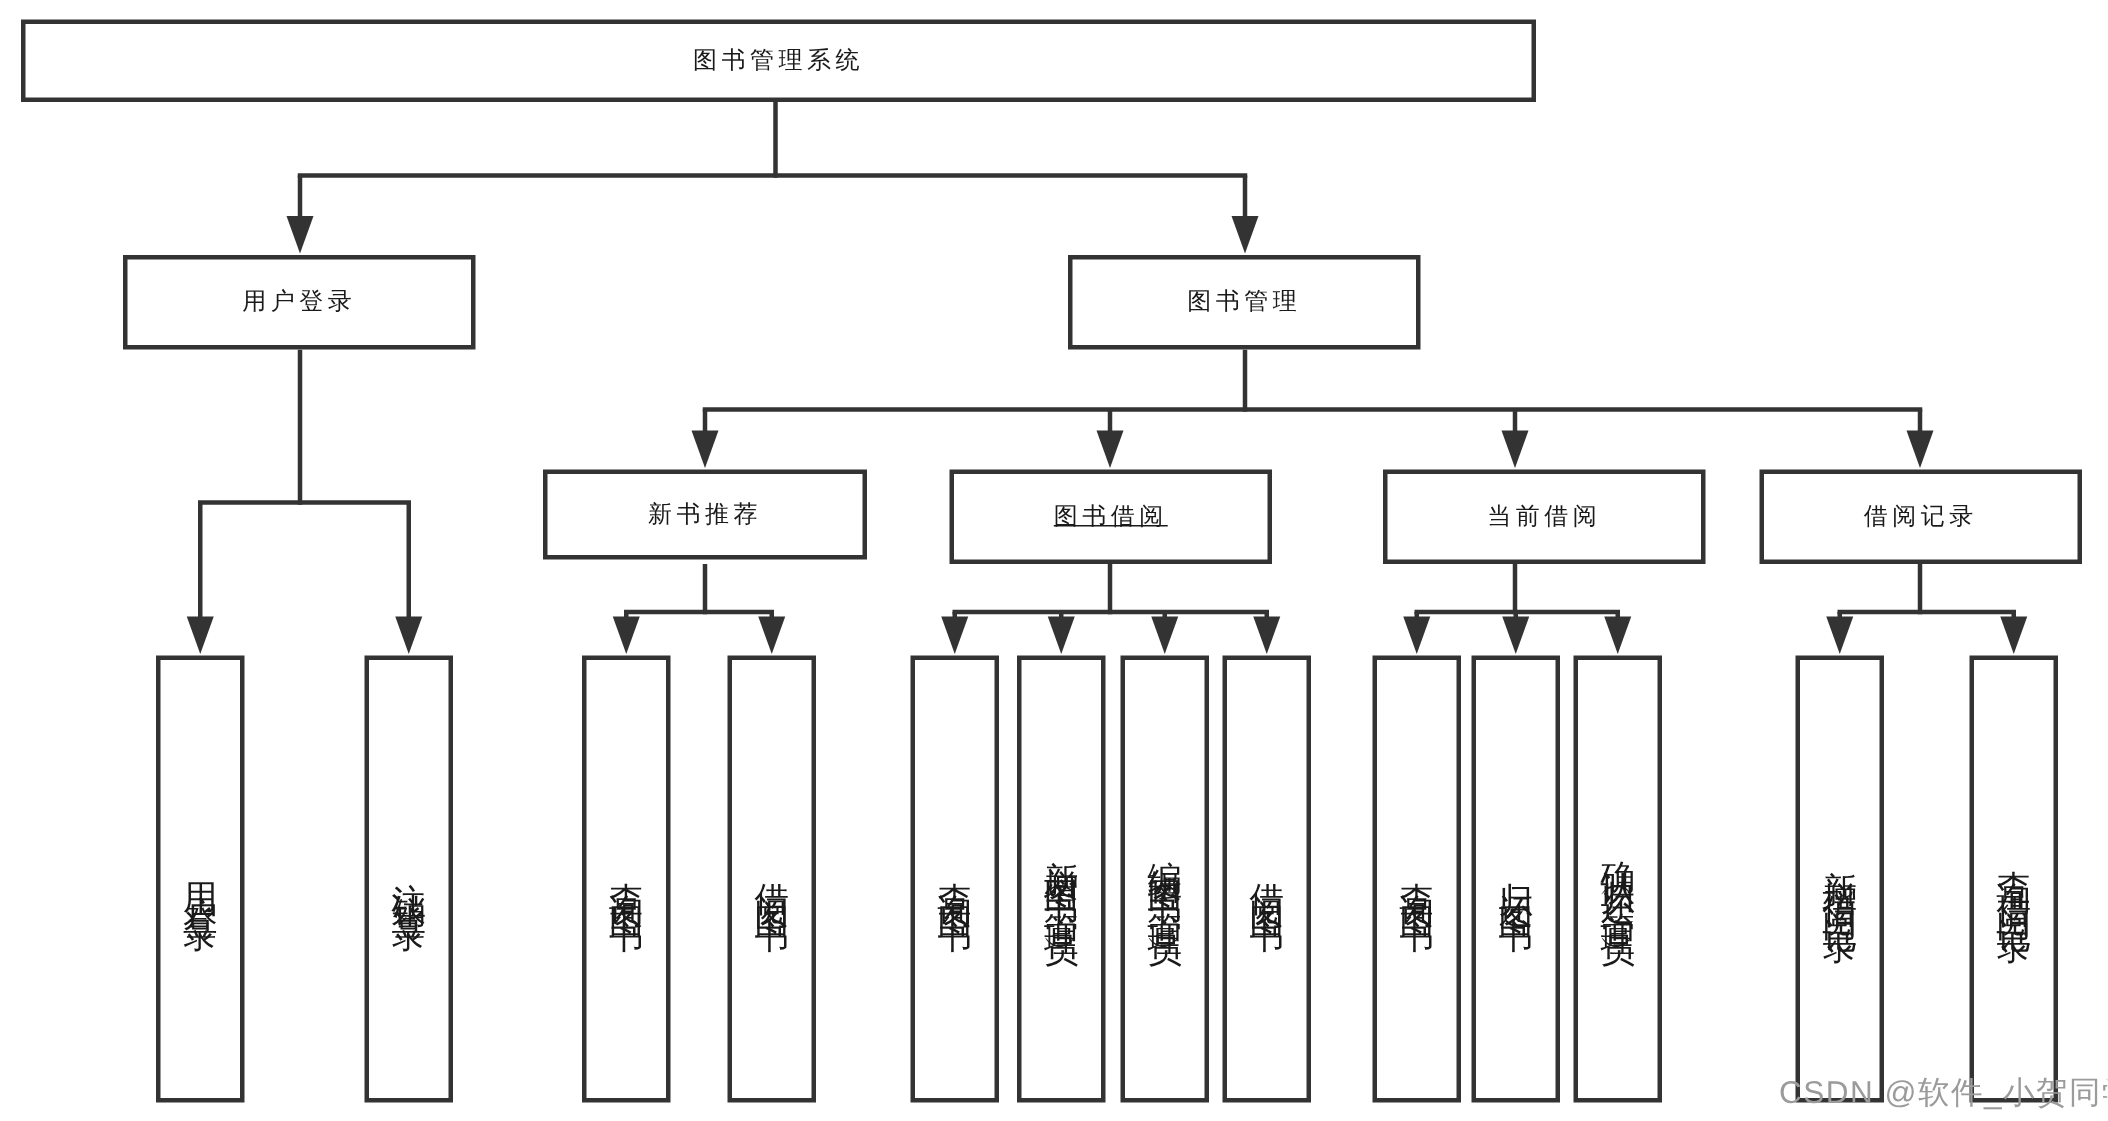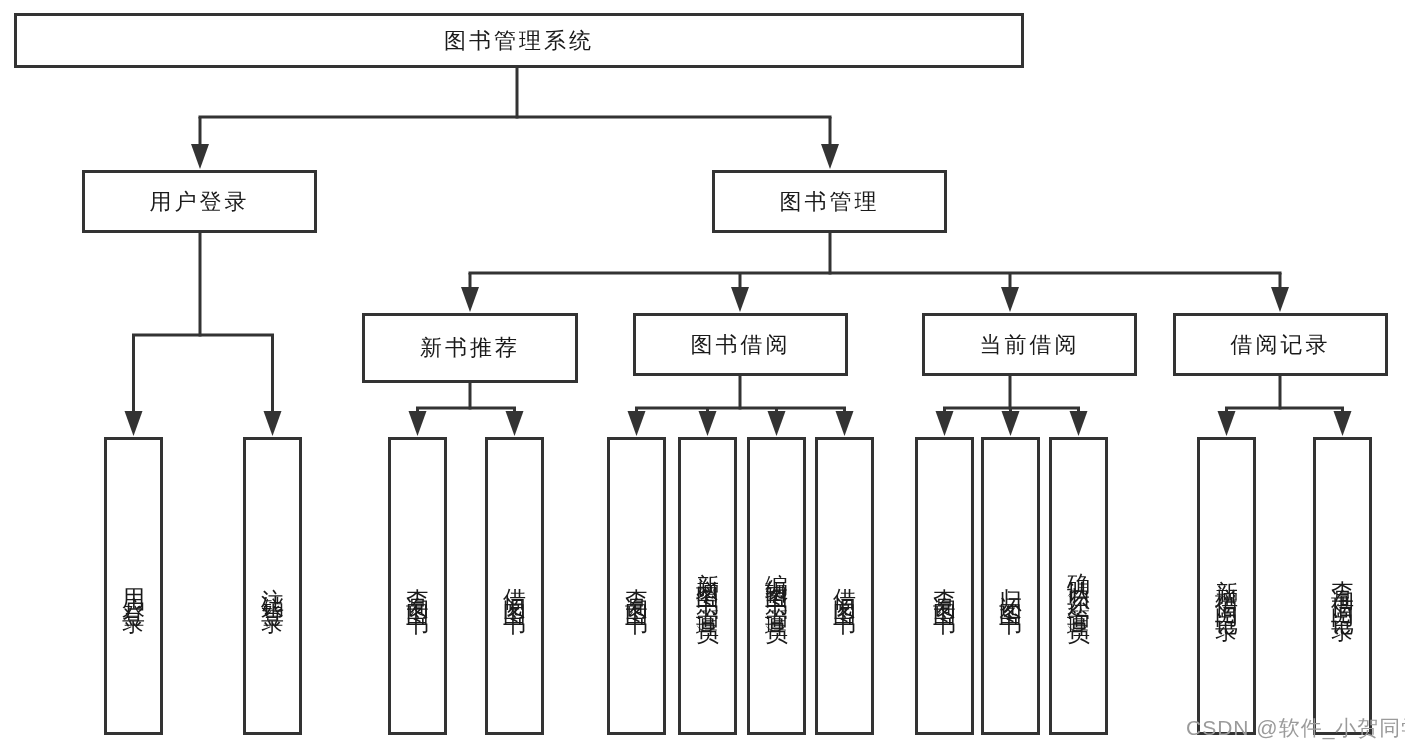--- a/index.html
+++ b/index.html
@@ -13,21 +13,21 @@
   .connectors{position:absolute;left:0;top:0;width:1405px;height:747px;}
   .node{
     position:absolute;
     background:#ffffff;
     border:3px solid #333333;
     box-sizing:border-box;
     display:flex;align-items:center;justify-content:center;
     color:#1a1a1a;
   }
   .h-node{
-    font-size:22px;
+    font-size:16px;
     letter-spacing:3px;
     white-space:nowrap;
   }
   .v-node{
     width:59px;top:437px;height:298px;
   }
   .v-node .vtext{
     writing-mode:vertical-rl;
     text-orientation:mixed;
     font-size:23px;
@@ -118,24 +118,24 @@
     <span>图书管理系统</span>
   </div>
 
   <div class="node h-node" style="left:82px;top:170px;width:235px;height:63px;">
     <span>用户登录</span>
   </div>
   <div class="node h-node" style="left:712px;top:170px;width:235px;height:63px;">
     <span>图书管理</span>
   </div>
 
-  <div class="node h-node" style="left:362px;top:313px;width:216px;height:70px;justify-content:center;">
+  <div class="node h-node" style="left:362px;top:313px;width:216px;height:60px;justify-content:center;">
     <span>新书推荐</span>
   </div>
-  <div class="node h-node" style="left:633px;top:313px;width:215px;height:63px;">
+  <div class="node h-node" style="left:633px;top:313px;width:215px;height:63px;text-decoration:underline;">
     <span>图书借阅</span>
   </div>
   <div class="node h-node" style="left:922px;top:313px;width:215px;height:63px;">
     <span>当前借阅</span>
   </div>
   <div class="node h-node" style="left:1173px;top:313px;width:215px;height:63px;">
     <span>借阅记录</span>
   </div>
 
   <div class="node v-node" style="left:104px;">

